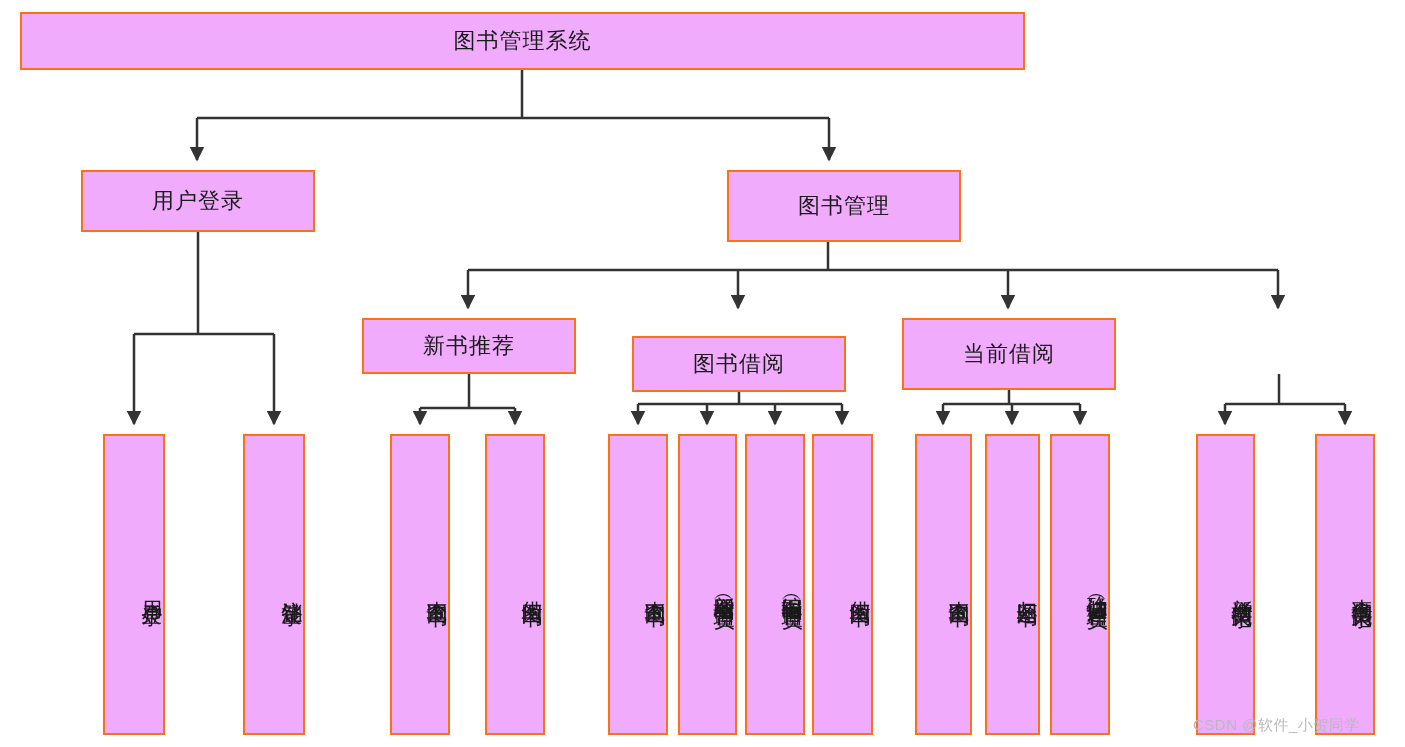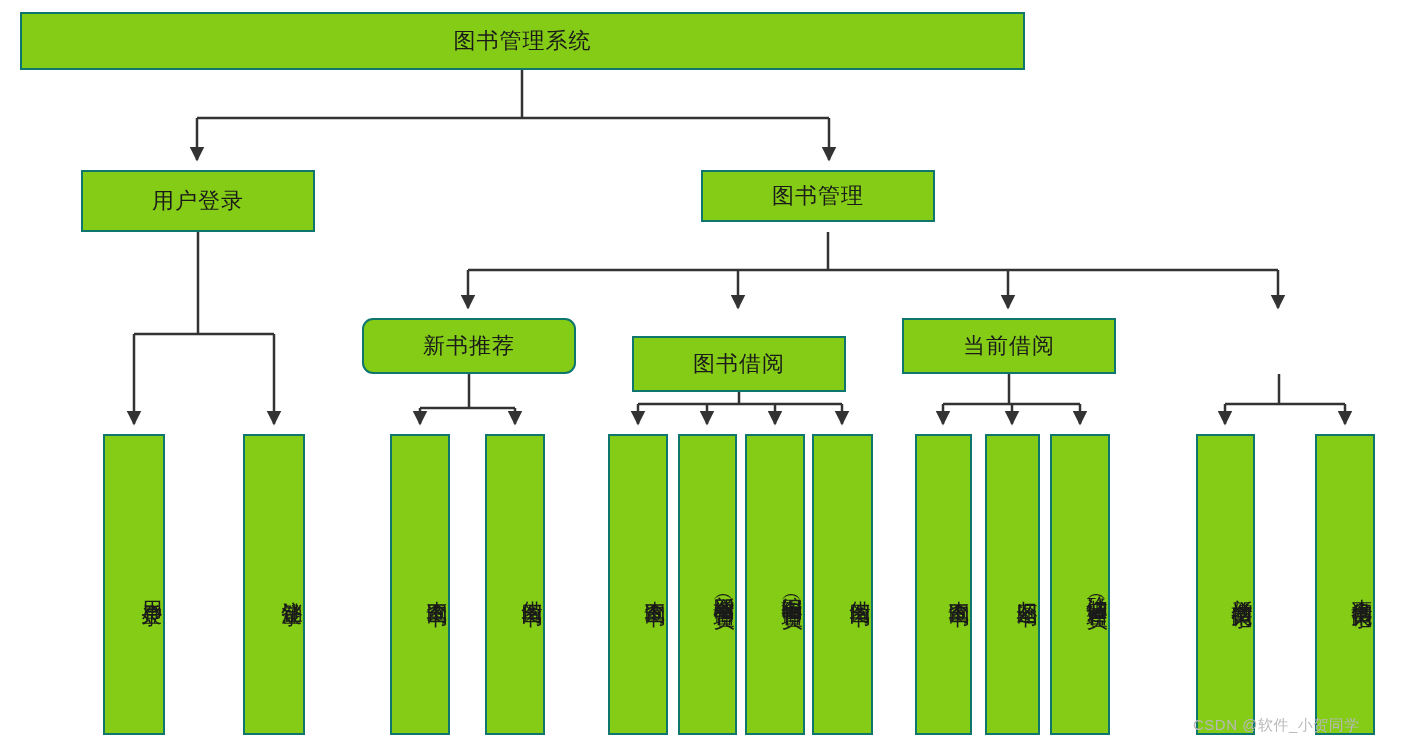--- a/index.html
+++ b/index.html
@@ -22,22 +22,22 @@
   svg.edges {
     position: absolute;
     left: 0;
     top: 0;
     width: 1405px;
     height: 747px;
     pointer-events: none;
   }
   .node {
     position: absolute;
-    border: 2px solid #0f766e;
-    background: #84cc16;
+    border: 2px solid #f97316;
+    background: #f0abfc;
     display: flex;
     align-items: center;
     justify-content: center;
     color: #1a1a1a;
   }
   .node.horiz {
     font-size: 22px;
     letter-spacing: 1px;
   }
   .node.vert {
@@ -121,31 +121,31 @@
     </g>
   </svg>
 
   <div class="node horiz" id="node-root" style="left: 20px; top: 12px; width: 1005px; height: 58px;">
     <span class="lbl">图书管理系统</span>
   </div>
 
   <div class="node horiz" id="node-l2-0" style="left: 81px; top: 170px; width: 234px; height: 62px;">
     <span class="lbl">用户登录</span>
   </div>
-  <div class="node horiz" id="node-l2-1" style="left: 701px; top: 170px; width: 234px; height: 52px;">
+  <div class="node horiz" id="node-l2-1" style="left: 727px; top: 170px; width: 234px; height: 72px;">
     <span class="lbl">图书管理</span>
   </div>
 
-  <div class="node horiz" id="node-l3-0" style="left: 362px; top: 318px; width: 214px; height: 56px; border-radius: 11px;">
+  <div class="node horiz" id="node-l3-0" style="left: 362px; top: 318px; width: 214px; height: 56px;">
     <span class="lbl">新书推荐</span>
   </div>
   <div class="node horiz" id="node-l3-1" style="left: 632px; top: 336px; width: 214px; height: 56px;">
     <span class="lbl">图书借阅</span>
   </div>
-  <div class="node horiz" id="node-l3-2" style="left: 902px; top: 318px; width: 214px; height: 56px;">
+  <div class="node horiz" id="node-l3-2" style="left: 902px; top: 318px; width: 214px; height: 72px;">
     <span class="lbl">当前借阅</span>
   </div>
 
   <div class="node vert" id="node-leaf-0" style="left: 103px; top: 434px; width: 62px; height: 301px;">
     <span class="lbl">用户登录</span>
   </div>
   <div class="node vert" id="node-leaf-1" style="left: 243px; top: 434px; width: 62px; height: 301px;">
     <span class="lbl">注销登录</span>
   </div>
   <div class="node vert" id="node-leaf-2" style="left: 390px; top: 434px; width: 60px; height: 301px;">

